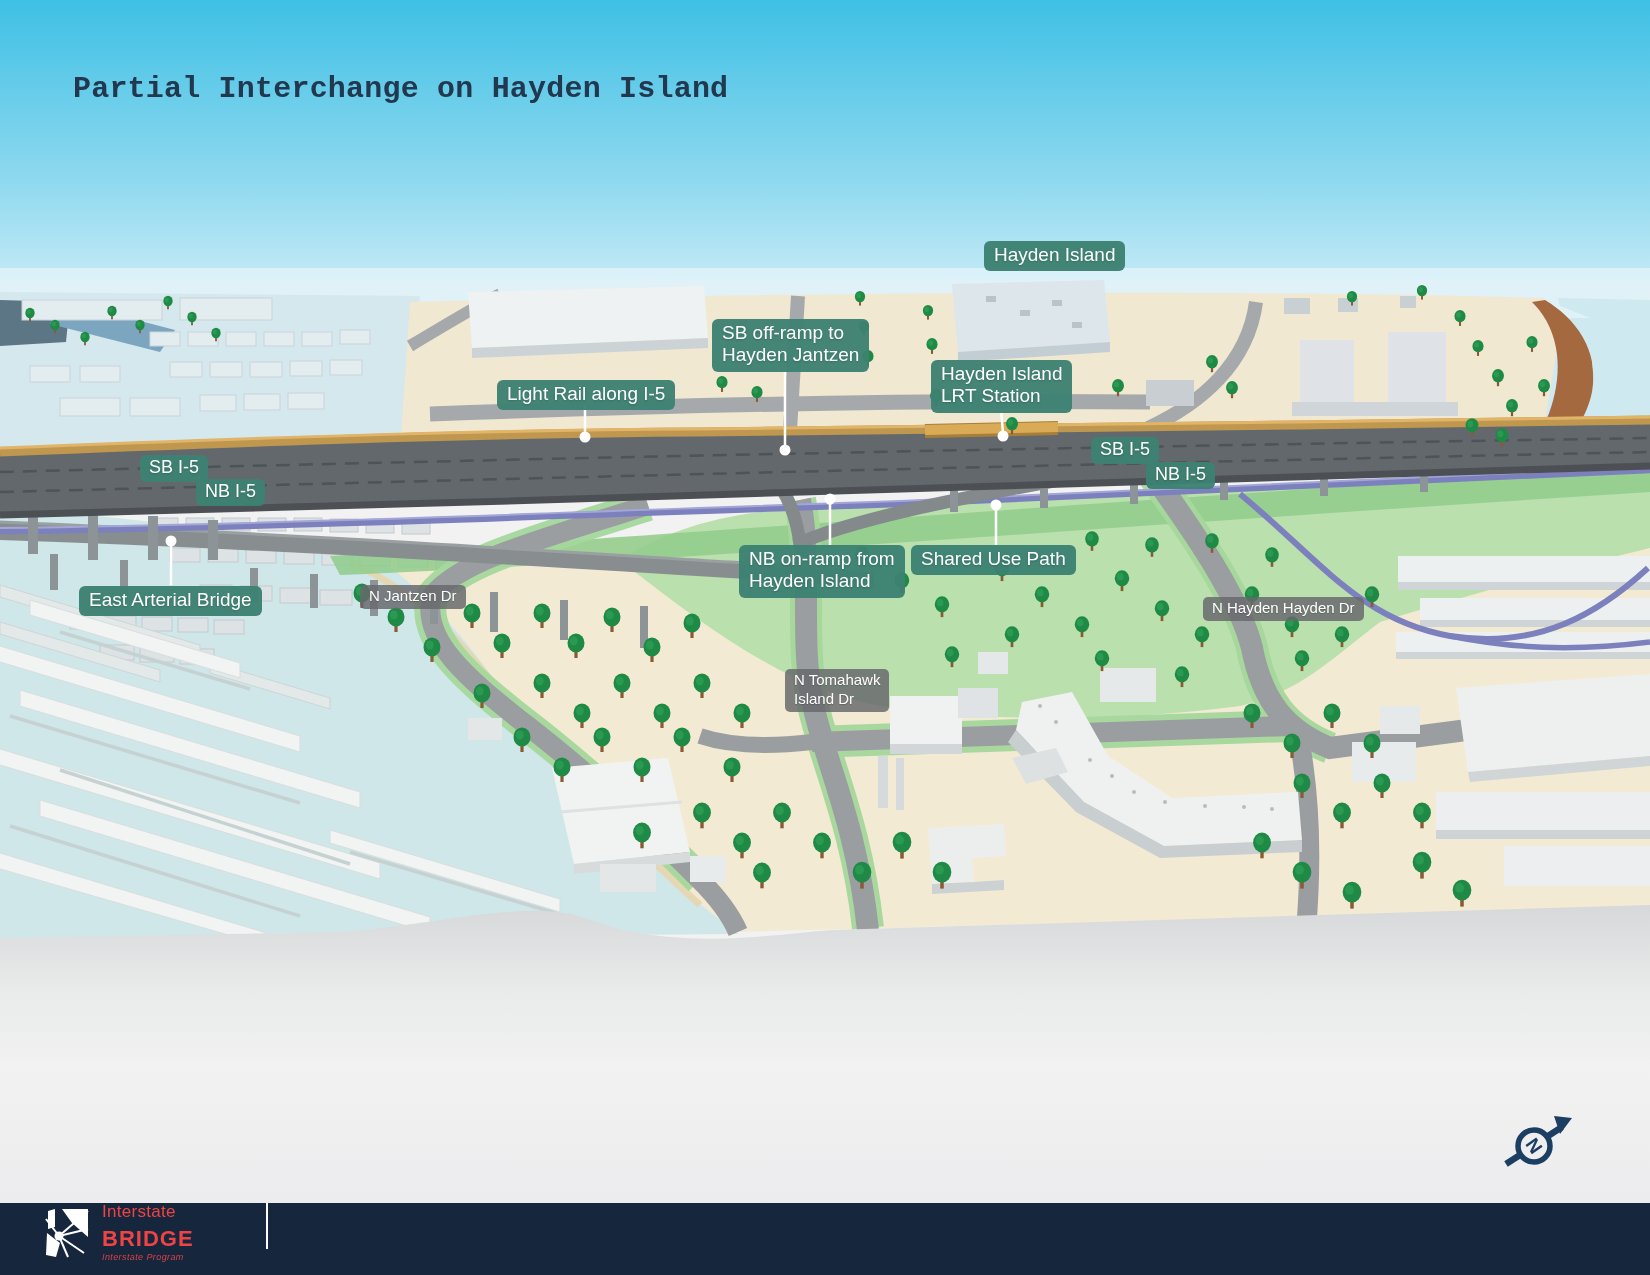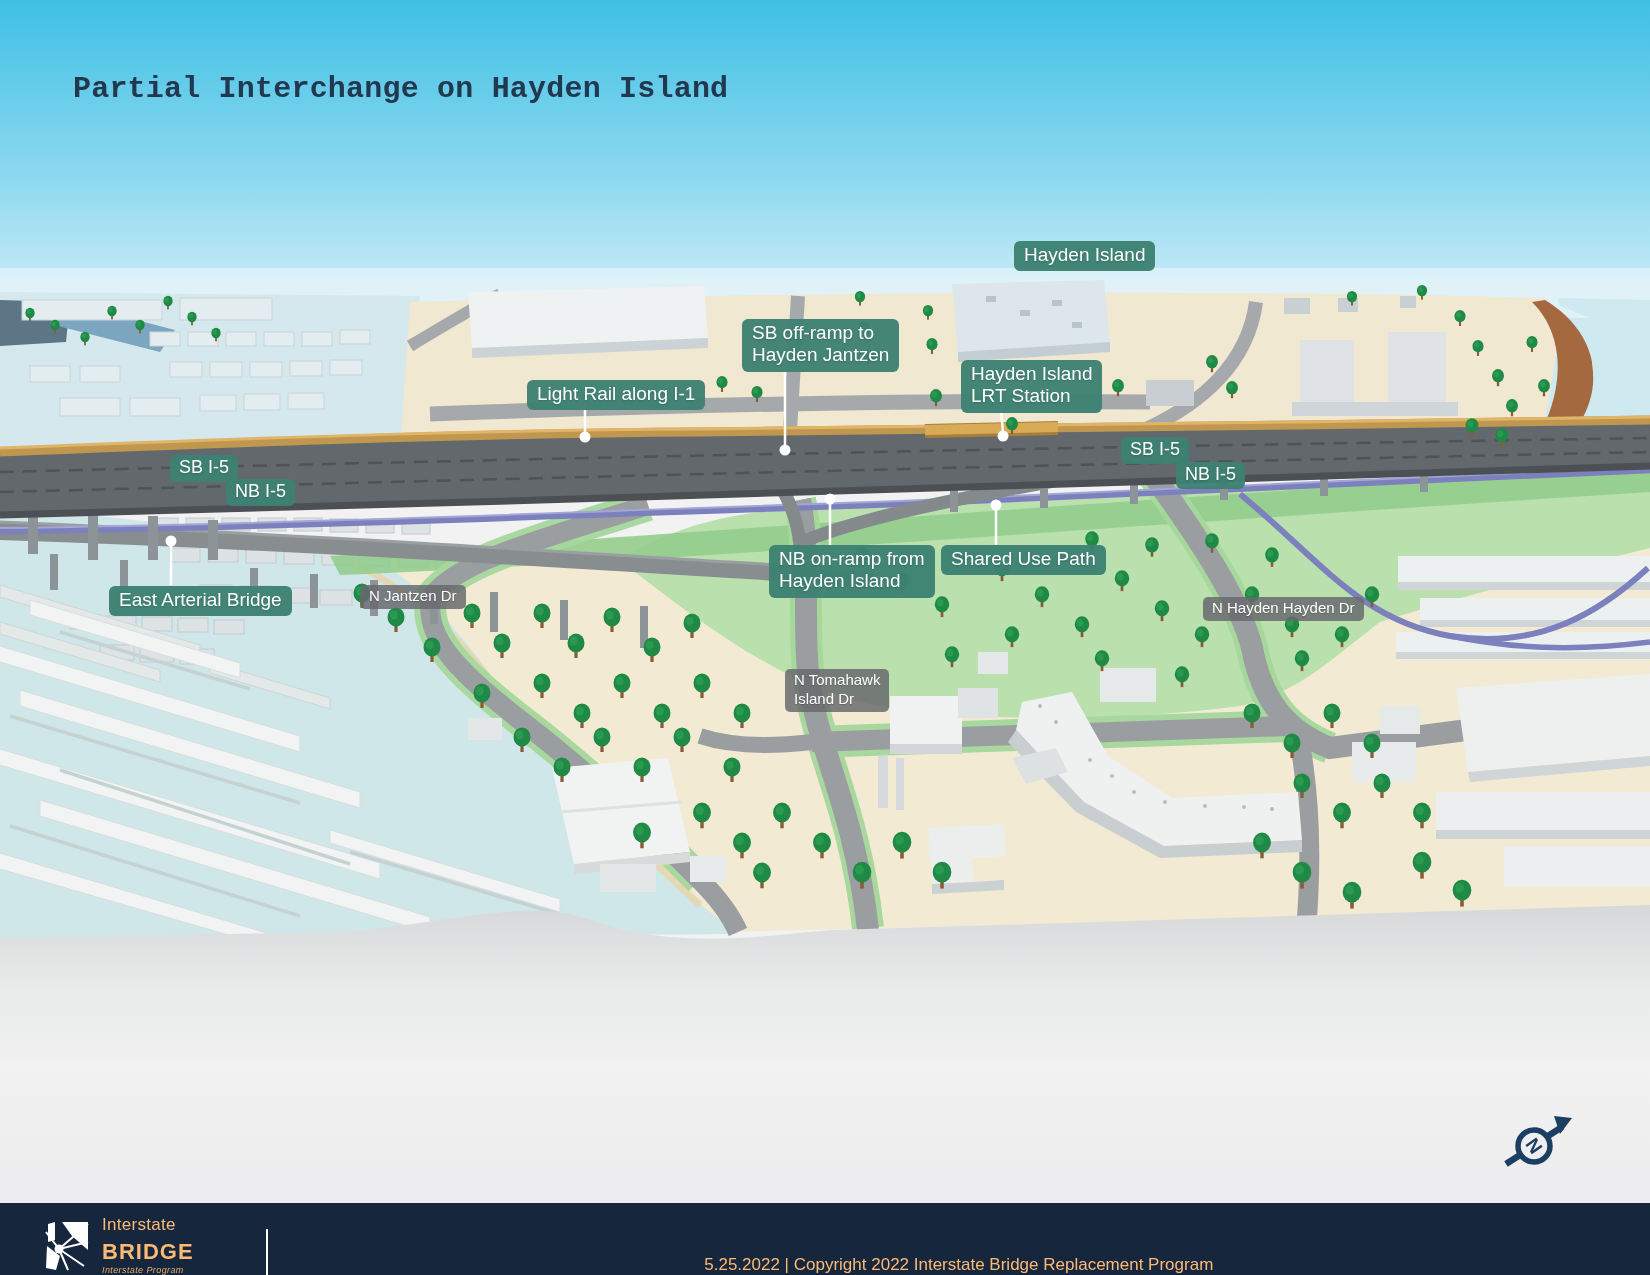--- a/index.html
+++ b/index.html
@@ -3,26 +3,26 @@
 <meta charset="utf-8">
 <style>
   html,body{margin:0;padding:0;background:#e9e9e9;}
   #page{position:relative;width:1650px;height:1275px;overflow:hidden;
         font-family:"Liberation Sans",sans-serif;background:#f2f2f3;}
   #scene{position:absolute;left:0;top:0;}
   .page-title{position:absolute;left:73px;top:72px;font-size:30px;font-weight:700;
               color:#21384e;letter-spacing:.2px;font-family:Liberation Mono, monospace;}
   .tlabel{position:absolute;background:rgba(60,129,113,.96);color:#fff;
           font-size:19px;line-height:1.18;padding:3px 10px 5px;border-radius:6px;
-          white-space:pre-line;text-shadow:0 1px 2px rgba(0,0,0,.18);margin-left:30px;}
+          white-space:pre-line;text-shadow:0 1px 2px rgba(0,0,0,.18);}
   .glabel{position:absolute;background:rgba(104,105,108,.84);color:#fff;
           font-size:15px;line-height:1.25;padding:2px 9px 3px;border-radius:5px;
           white-space:pre-line;text-shadow:0 1px 1px rgba(0,0,0,.2);}
   .footer{position:absolute;left:0;bottom:0;width:1650px;height:72px;background:#16273d;
-          color:#fdba74;display:flex;align-items:flex-end;}
+          color:#ef4444;display:flex;align-items:flex-start;}
   .logo{display:flex;align-items:center;margin-left:42px;}
   .logo-text{margin-left:10px;line-height:1;}
   .logo-line1{font-size:17px;letter-spacing:.3px;}
   .logo-line2{font-size:22px;font-weight:700;letter-spacing:1px;margin-top:8px;}
   .logo-line3{font-size:9px;font-style:italic;margin-top:3px;letter-spacing:.4px;opacity:.9;}
   .disclaimer{margin-left:48px;font-size:17.5px;font-weight:700;font-style:italic;
               line-height:1.42;white-space:pre-line;}
   .footer-divider{width:2px;height:46px;background:#fff;margin-left:72px;}
   .datecopy{flex:1;text-align:center;font-size:17px;}
   .compass{position:absolute;left:1498px;top:1108px;}
@@ -412,21 +412,21 @@
     <circle cx="830" cy="499" r="5.5"></circle>
         <circle cx="996" cy="505" r="5.5"></circle>
   </g>
 </svg>
 
 <div class="page-title">Partial Interchange on Hayden Island</div>
 
 <div class="tlabel" style="left:984px;top:241px">Hayden Island</div>
 <div class="tlabel" style="left:712px;top:319px">SB off-ramp to
 Hayden Jantzen</div>
-<div class="tlabel" style="left:497px;top:380px">Light Rail along I-1</div>
+<div class="tlabel" style="left:497px;top:380px">Light Rail along I-5</div>
 <div class="tlabel" style="left:931px;top:360px">Hayden Island
 LRT Station</div>
 <div class="tlabel" style="left:140px;top:455px;font-size:18px;padding:2px 9px 4px">SB I-5</div>
 <div class="tlabel" style="left:196px;top:479px;font-size:18px;padding:2px 9px 4px">NB I-5</div>
 <div class="tlabel" style="left:1091px;top:437px;font-size:18px;padding:2px 9px 4px">SB I-5</div>
 <div class="tlabel" style="left:1146px;top:462px;font-size:18px;padding:2px 9px 4px">NB I-5</div>
 <div class="tlabel" style="left:79px;top:586px">East Arterial Bridge</div>
 <div class="tlabel" style="left:739px;top:545px">NB on-ramp from
 Hayden Island</div>
 <div class="tlabel" style="left:911px;top:545px">Shared Use Path</div>
@@ -461,16 +461,15 @@
       </g>
       <circle cx="17" cy="29" r="4.5" fill="#fff"></circle>
     </svg>
     <div class="logo-text">
       <div class="logo-line1">Interstate</div>
       <div class="logo-line2">BRIDGE</div>
       <div class="logo-line3">Interstate Program</div>
     </div>
   </div>
   <div class="footer-divider"></div>
-  <div class="datecopy">5.25.2022 | Copyright 2022 Interstate Bridge Replacement Program</div>
 </div>
 
 </div>
 
 </body></html>

